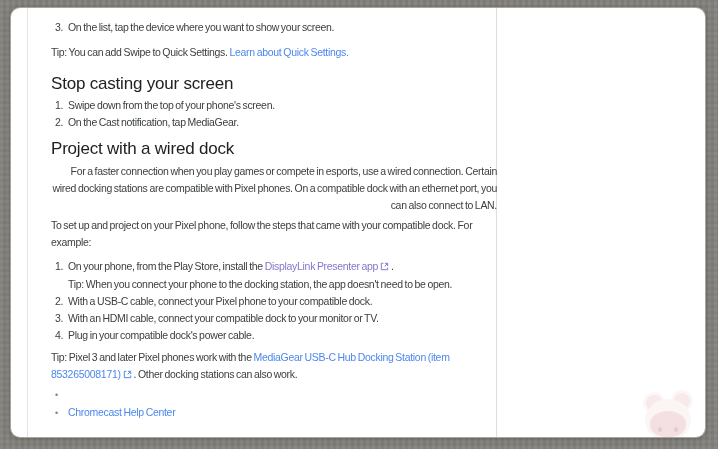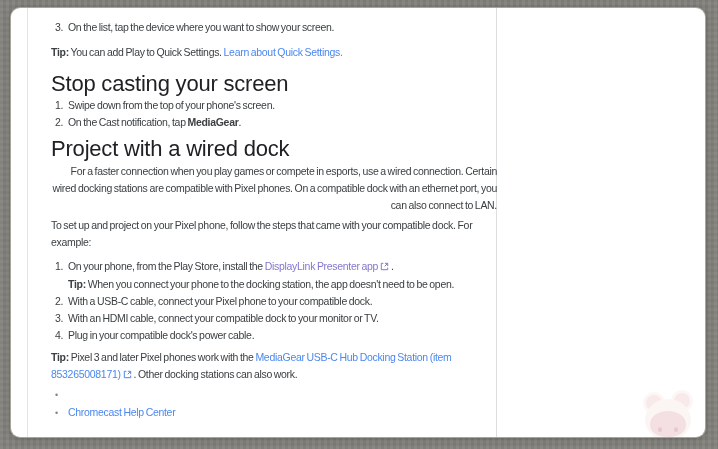--- a/index.html
+++ b/index.html
@@ -31,31 +31,31 @@
     left: 40px; top: 0; width: 446px; height: 100%;
     padding-top: 11px;
     color: #3c4043;
     font-size: 10.5px;
     line-height: 17px;
     letter-spacing: -0.3px;
     word-spacing: -0.8px;
   }
   h2 {
     font-weight: 400;
-    font-size: 22px;
+    font-size: 17px;
     line-height: 22px;
     color: #202124;
     letter-spacing: -0.2px;
     word-spacing: 0;
   }
   .h-stop    { margin: 12px 0 2px 0; }
   .h-dock    { margin: 7px 0 3px 0; }
   .h-related { margin: 5px 0 1px 0; }
 
-  b { font-weight: 700; color: #3c4043; }
+  b { font-weight: 400; color: #3c4043; }
   a { text-decoration: none; cursor: pointer; }
   .link-blue   { color: #4c87ee; }
   .link-purple { color: #8477cd; }
 
   .ol { padding-left: 4px; }
   .ol-row { display: flex; }
   .ol-num { width: 13px; flex: none; }
   .ol-text { flex: 1; }
   .mt8 { margin-top: 8px; }
   .mt7 { margin-top: 7px; }
@@ -92,21 +92,21 @@
 
   <div class="content">
 
     <div class="ol">
       <div class="ol-row">
         <span class="ol-num">3.</span>
         <span class="ol-text">On the list, tap the device where you want to show your screen.</span>
       </div>
     </div>
 
-    <p class="mt8"><b>Tip:</b><span> You can add Play to Quick Settings. </span><a class="link-blue">Learn about Quick Settings.</a></p>
+    <p class="mt8"><b>Tip:</b><span> You can add Swipe to Quick Settings. </span><a class="link-blue">Learn about Quick Settings.</a></p>
 
     <h2 class="h-stop">Stop casting your screen</h2>
 
     <div class="ol">
       <div class="ol-row">
         <span class="ol-num">1.</span>
         <span class="ol-text">Swipe down from the top of your phone's screen.</span>
       </div>
       <div class="ol-row">
         <span class="ol-num">2.</span>

